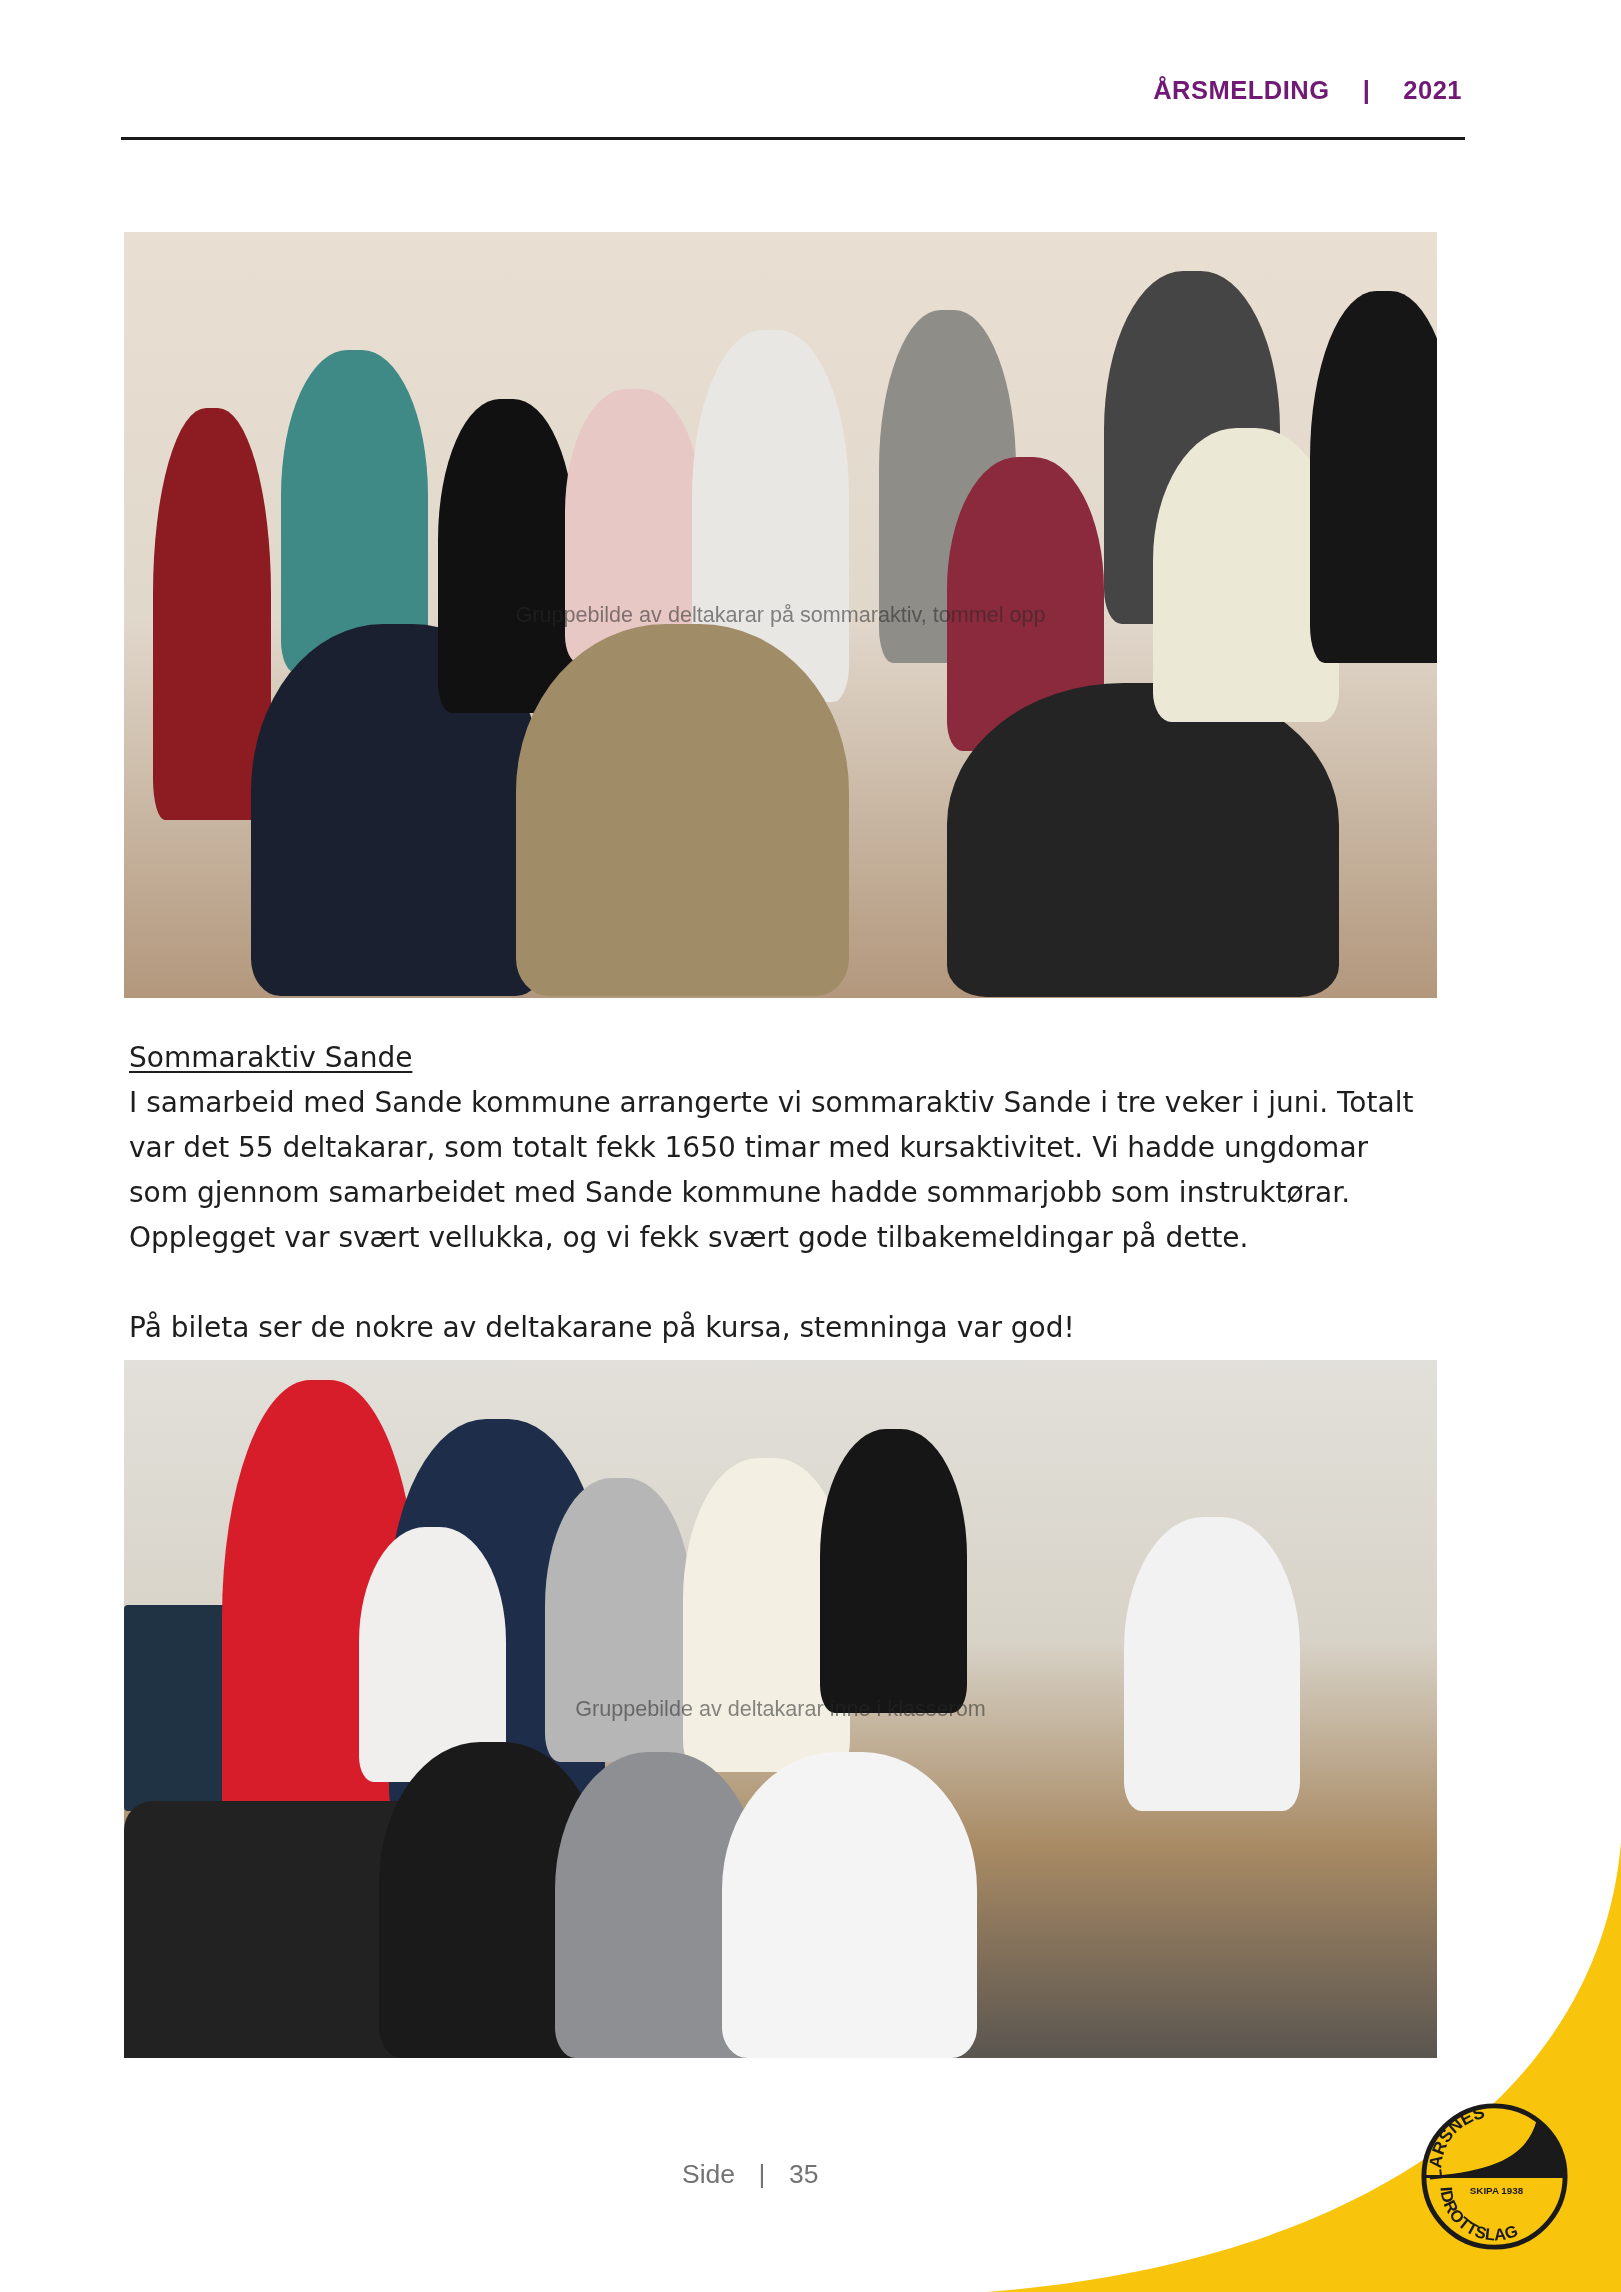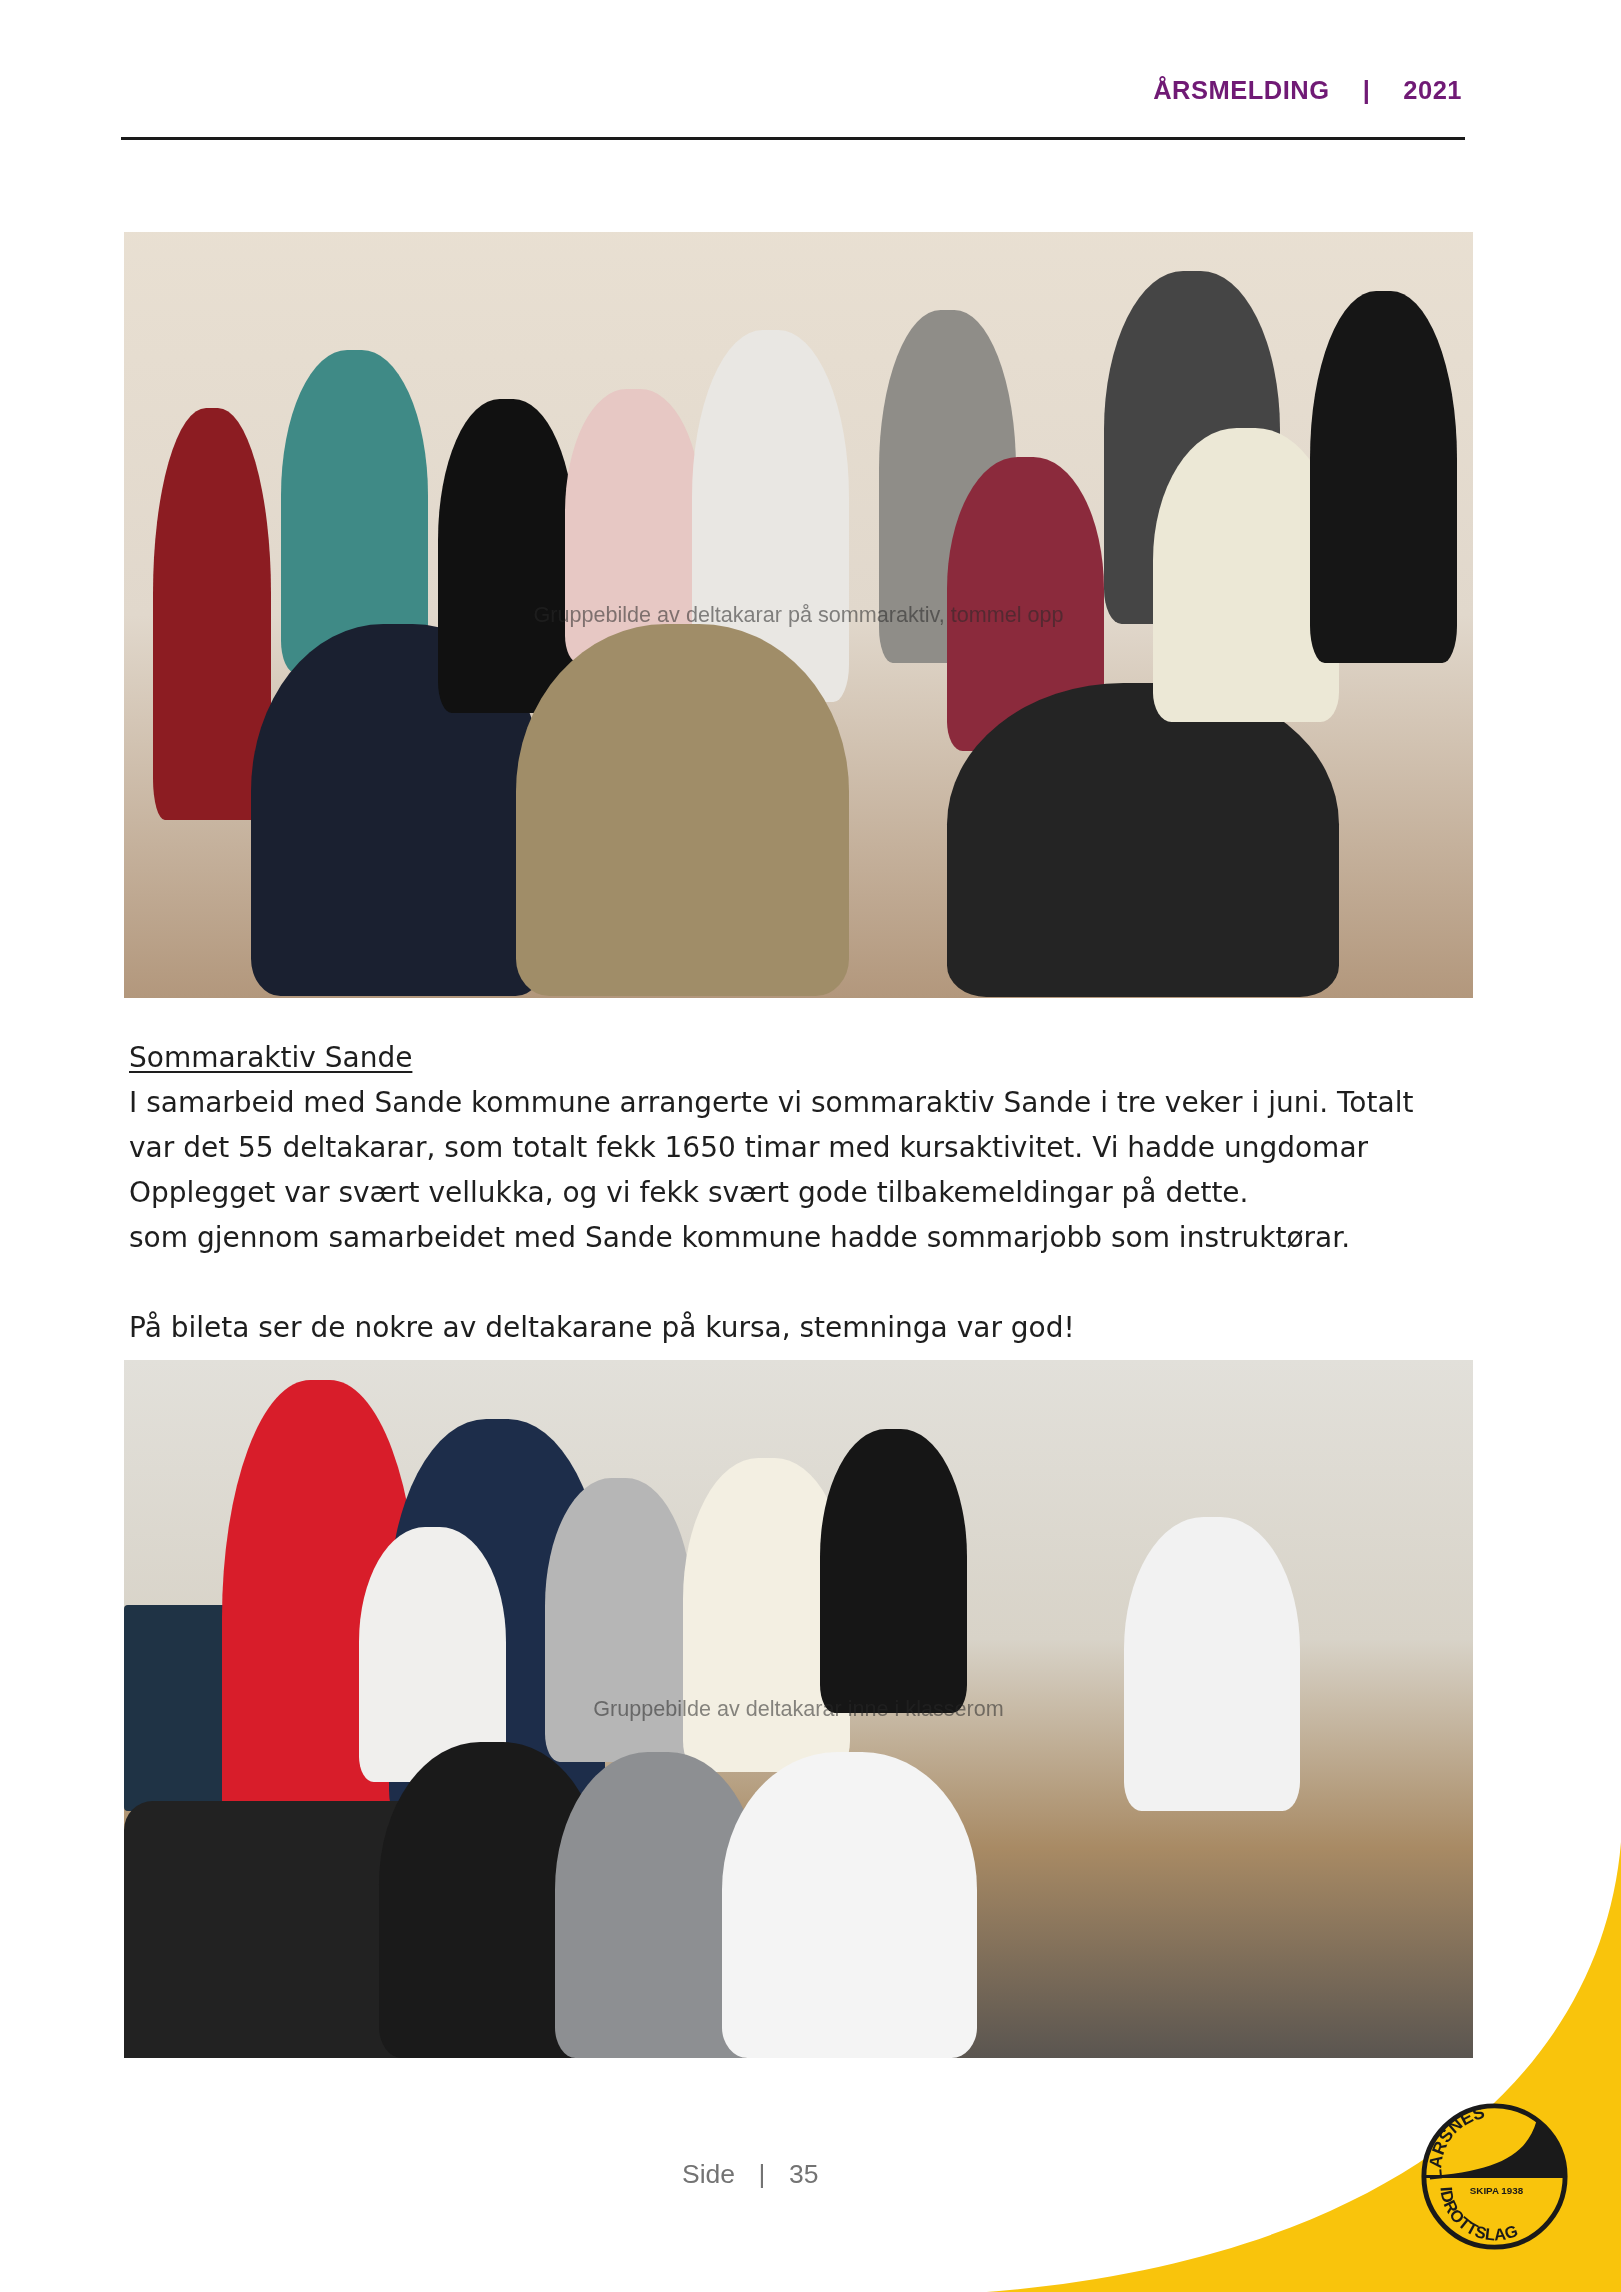--- a/index.html
+++ b/index.html
@@ -1,19 +1,19 @@
 <!DOCTYPE html>
 <html><head>
 <meta charset="utf-8">
 <style>
   html, body { margin:0; padding:0; }
   body { width:1621px; height:2293px; position:relative; background:#ffffff; overflow:hidden; font-family:"Liberation Sans", sans-serif; color:#222; }
   .header { position:absolute; top:76px; right:159px; font-weight:bold; font-size:25.5px; letter-spacing:0.5px; color:#701a75; display:flex; gap:33px; }
   .rule { position:absolute; left:121px; top:137px; width:1344px; height:2.9px; background:#1a1a1a; }
-  .photo { position:absolute; left:124px; width:1313px; overflow:hidden;padding-left:36px; }
+  .photo { position:absolute; left:124px; width:1313px; overflow:hidden; }
   .photo1 { top:232px; height:766px; background:
       linear-gradient(180deg, rgba(230,220,205,0.9) 0%, rgba(205,190,170,0.6) 50%, rgba(170,140,110,0.9) 100%);
   }
   .photo2 { top:1360px; height:698px; background:
       linear-gradient(180deg, #e2e0da 0%, #d8d3c8 40%, #a88a64 70%, #5a5550 100%);
   }
   .figure { position:absolute; border-radius:45% 45% 10% 10%; }
   .caption-label { position:absolute; left:50%; top:50%; transform:translate(-50%,-50%); color:rgba(40,40,40,0.55); font-size:21.6px; }
   .body-text { position:absolute; left:123px; top:1032px; width:1353px; font-family:"DejaVu Sans", sans-serif; font-size:28px; line-height:39px; color:#1e1e1e; }
   .body-text p { margin:6px; }
@@ -47,22 +47,22 @@
   <div class="figure" style="left:980px;top:39px;width:176px;height:353px;background:#454545;"></div>
   <div class="figure" style="left:1029px;top:196px;width:186px;height:294px;background:#ece8d6;"></div>
   <div class="figure" style="left:1186px;top:59px;width:147px;height:372px;background:#161616;"></div>
   <div class="caption-label">Gruppebilde av deltakarar på sommaraktiv, tommel opp</div>
 </div>
 
 <div class="body-text">
   <p class="title">Sommaraktiv Sande</p>
   <p>I samarbeid med Sande kommune arrangerte vi sommaraktiv Sande i tre veker i juni. Totalt</p>
   <p>var det 55 deltakarar, som totalt fekk 1650 timar med kursaktivitet. Vi hadde ungdomar</p>
+  <p>som gjennom samarbeidet med Sande kommune hadde sommarjobb som instruktørar.</p>
   <p>Opplegget var svært vellukka, og vi fekk svært gode tilbakemeldingar på dette.</p>
-  <p>som gjennom samarbeidet med Sande kommune hadde sommarjobb som instruktørar.</p>
   <div class="gap"></div>
   <p>På bileta ser de nokre av deltakarane på kursa, stemninga var god!</p>
 </div>
 
 <div class="photo photo2">
   <div class="figure" style="left:0px;top:245px;width:137px;height:206px;background:#1f3345;border-radius:3.9px;"></div>
   <div class="figure" style="left:98px;top:19.6px;width:196px;height:529px;background:#d81d2a;"></div>
   <div class="figure" style="left:265px;top:59px;width:216px;height:412px;background:#1d2d4a;"></div>
   <div class="figure" style="left:235px;top:167px;width:147px;height:255px;background:#f0efed;"></div>
   <div class="figure" style="left:421px;top:118px;width:147px;height:284px;background:#b6b6b6;"></div>

